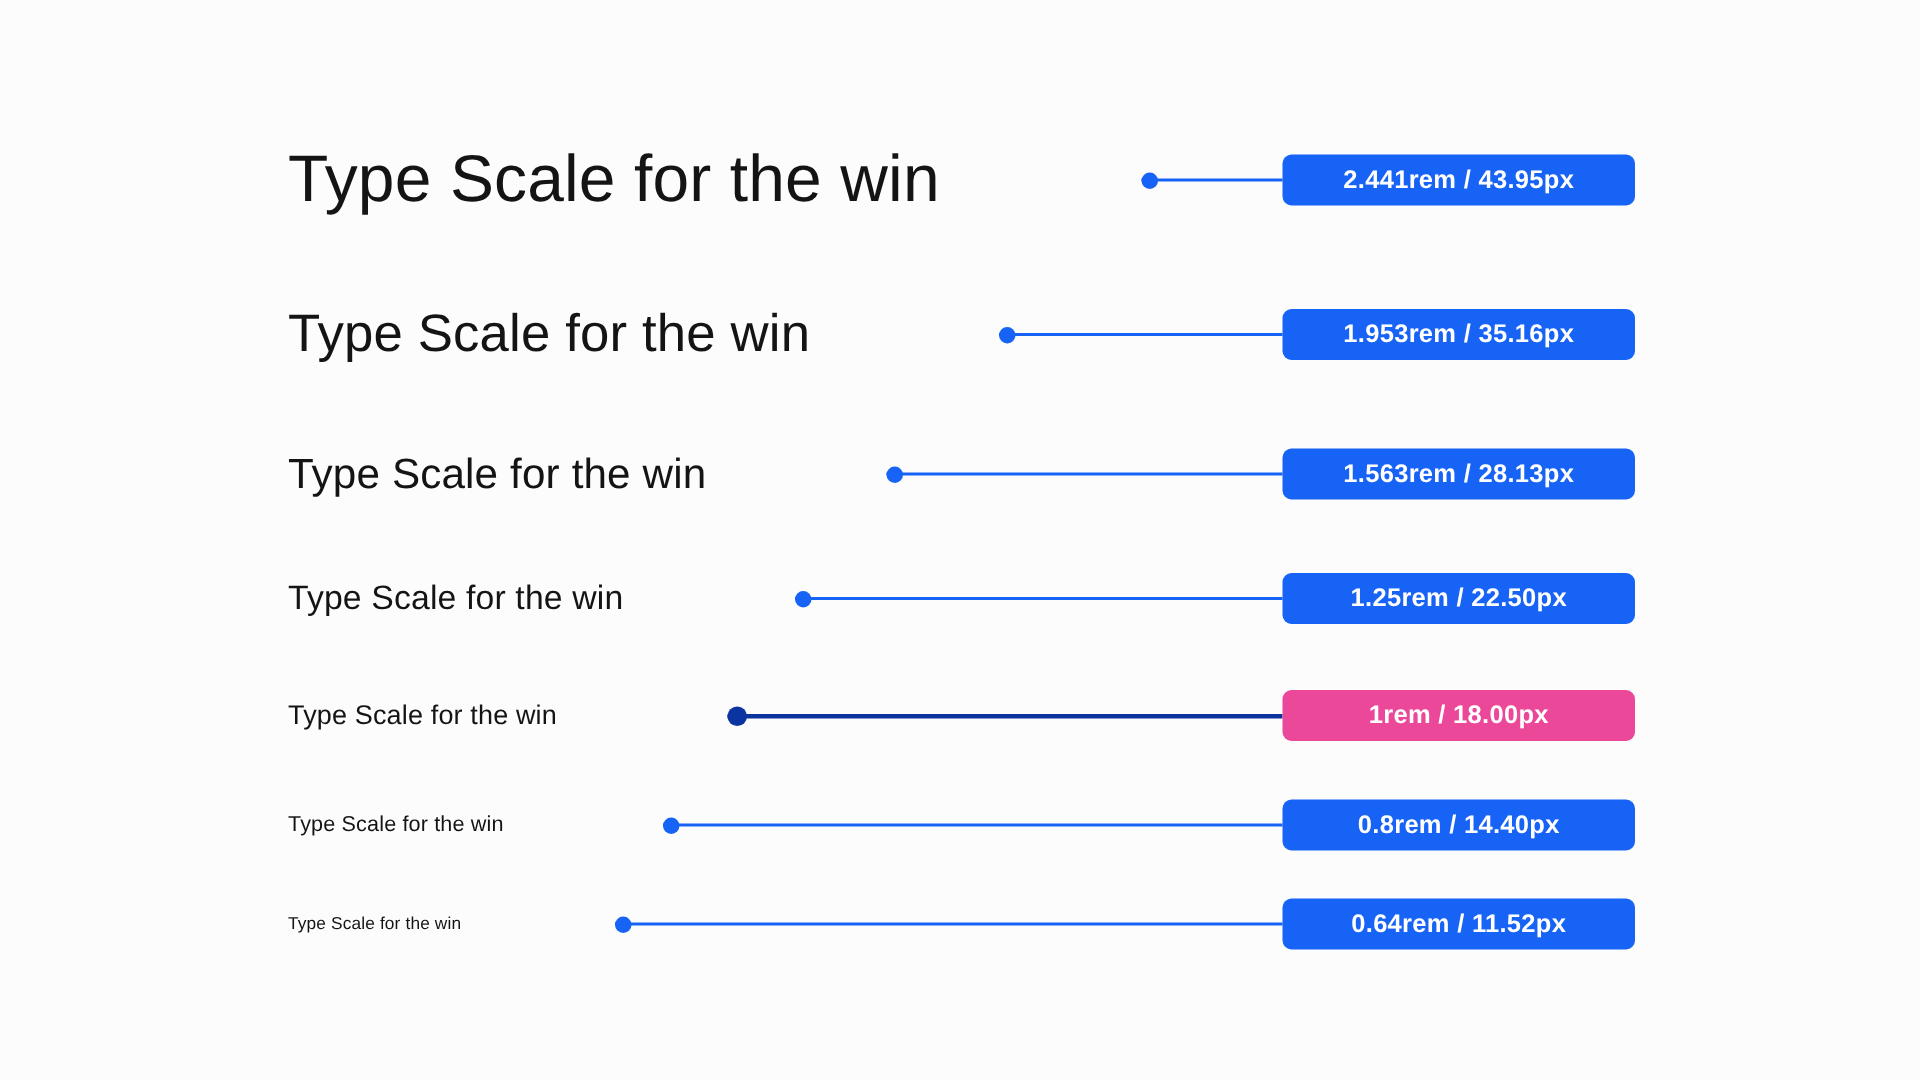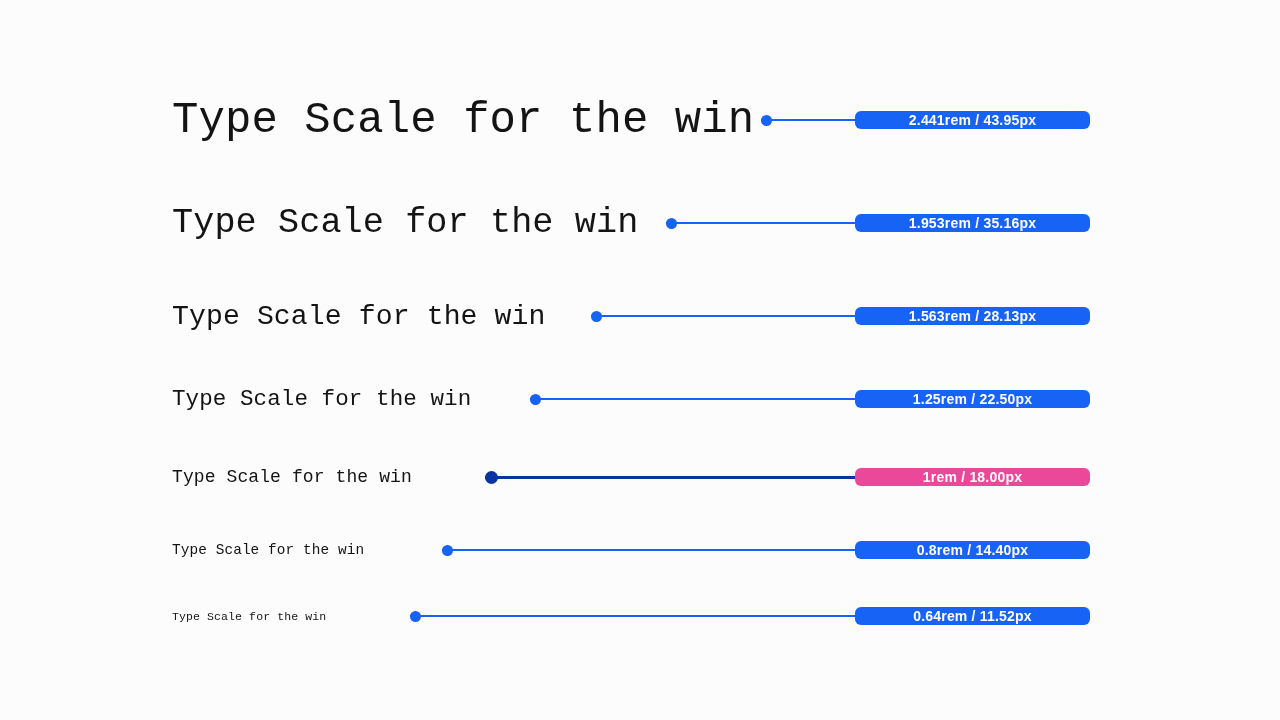--- a/index.html
+++ b/index.html
@@ -23,24 +23,24 @@
   .scale-row {
     position: absolute;
     left: 0;
     width: 1280px;
     height: 0;
   }
 
   
   .sample-text {
     position: absolute;
-    left: 172px;
+    left: 192px;
     transform: translateY(-50%);
     color: #141414;
-    font-family: Liberation Mono, monospace;
+    font-family: Liberation Sans, sans-serif;
     font-weight: 400;
     white-space: nowrap;
     letter-spacing: 0.1px;
   }
 
   
   .connector {
     position: absolute;
     transform: translateY(-50%);
     height: 14px;
@@ -74,27 +74,27 @@
     height: 13px;
     margin-top: -6.5px;
     background: #0c34a0;
   }
 
   
   .size-badge {
     position: absolute;
     left: 855px;
     width: 235px;
-    height: 18px;
+    height: 34px;
     transform: translateY(-50%);
     border-radius: 6px;
     background: #1763f5;
     color: #ffffff;
     font-family: "Liberation Sans", sans-serif;
-    font-size: 14px;
+    font-size: 17px;
     font-weight: 700;
     letter-spacing: 0.2px;
     display: flex;
     align-items: center;
     justify-content: center;
     box-sizing: border-box;
   }
   .scale-row.is-base .size-badge {
     background: #ec4899;
   }

